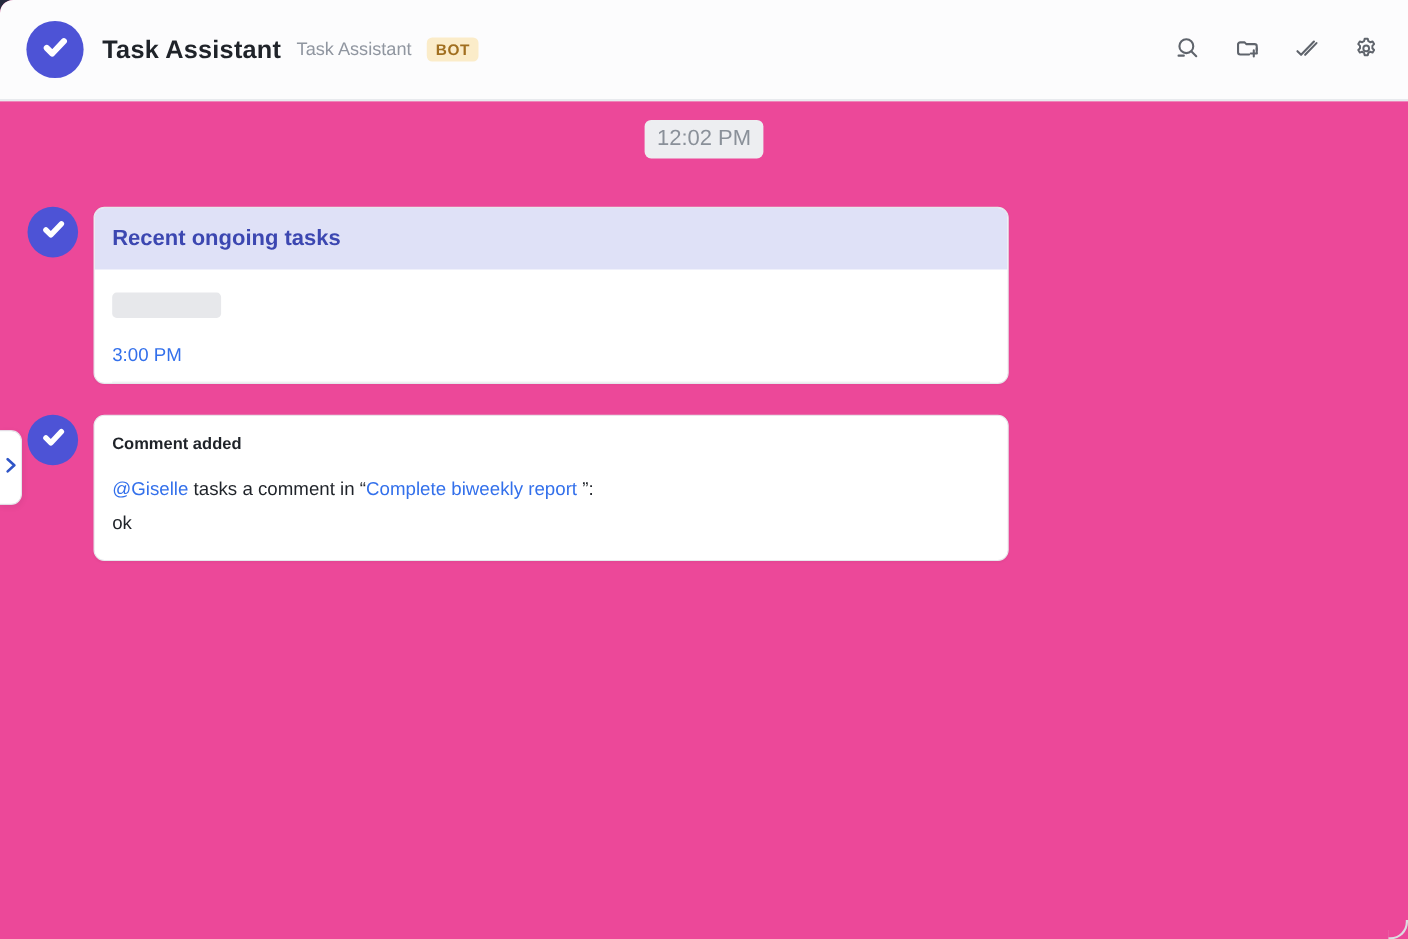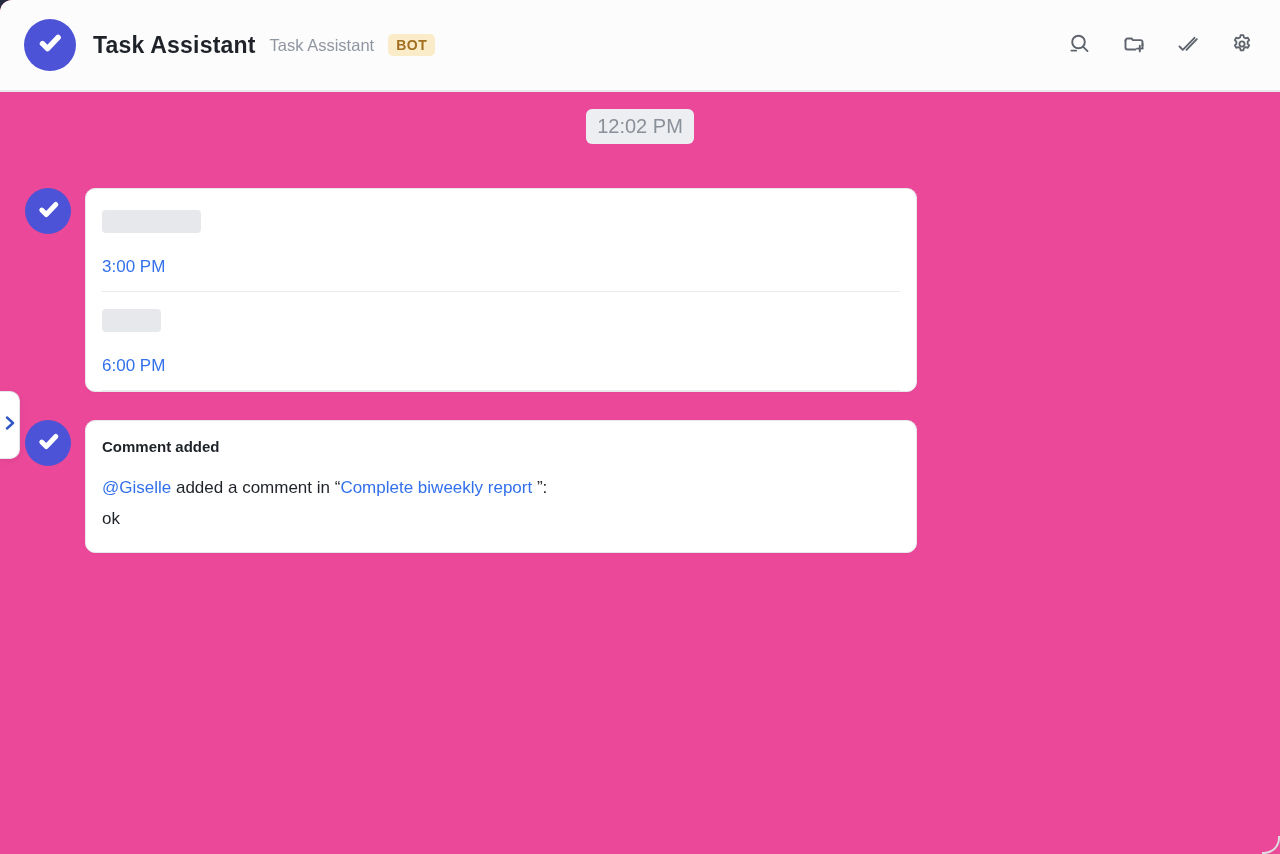--- a/index.html
+++ b/index.html
@@ -261,47 +261,45 @@
 
     <div class="msg-row row-tasks">
       <div class="avatar md">
         <span>
           <svg width="27" height="27" viewBox="0 0 24 24" fill="none">
             <polyline points="6,12.5 10,16.5 18.5,7.5" stroke="#ffffff" stroke-width="4.4" stroke-linecap="round" stroke-linejoin="round"></polyline>
           </svg>
         </span>
       </div>
       <div class="card">
+        <div class="card-header">
+          <span class="card-header-title">Recent ongoing tasks</span>
+        </div>
         <div class="card-body">
           <div class="task-item">
             <div class="skel w-lg"></div>
             <a href="#" class="task-time">3:00 PM</a>
             <hr class="task-divider">
           </div>
-          <div class="task-item">
-            <div class="skel w-sm"></div>
-            <a href="#" class="task-time">6:00 PM</a>
-            <hr class="task-divider">
-          </div>
         </div>
       </div>
     </div>
 
     <div class="msg-row row-comment">
       <div class="avatar md">
         <span>
           <svg width="27" height="27" viewBox="0 0 24 24" fill="none">
             <polyline points="6,12.5 10,16.5 18.5,7.5" stroke="#ffffff" stroke-width="4.4" stroke-linecap="round" stroke-linejoin="round"></polyline>
           </svg>
         </span>
       </div>
       <div class="card card-comment">
         <div class="comment-title">Comment added</div>
         <div class="comment-line">
-          <a href="#" class="mention">@Giselle</a><span> added a comment in “</span><a href="#" class="task-link">Complete biweekly report</a><span> ”:</span>
+          <a href="#" class="mention">@Giselle</a><span> tasks a comment in “</span><a href="#" class="task-link">Complete biweekly report</a><span> ”:</span>
         </div>
         <div class="comment-body">ok</div>
       </div>
     </div>
 
   </div>
 
   <div class="side-handle">
     <span>
       <svg width="10" height="14" viewBox="0 0 10 14" fill="none">

